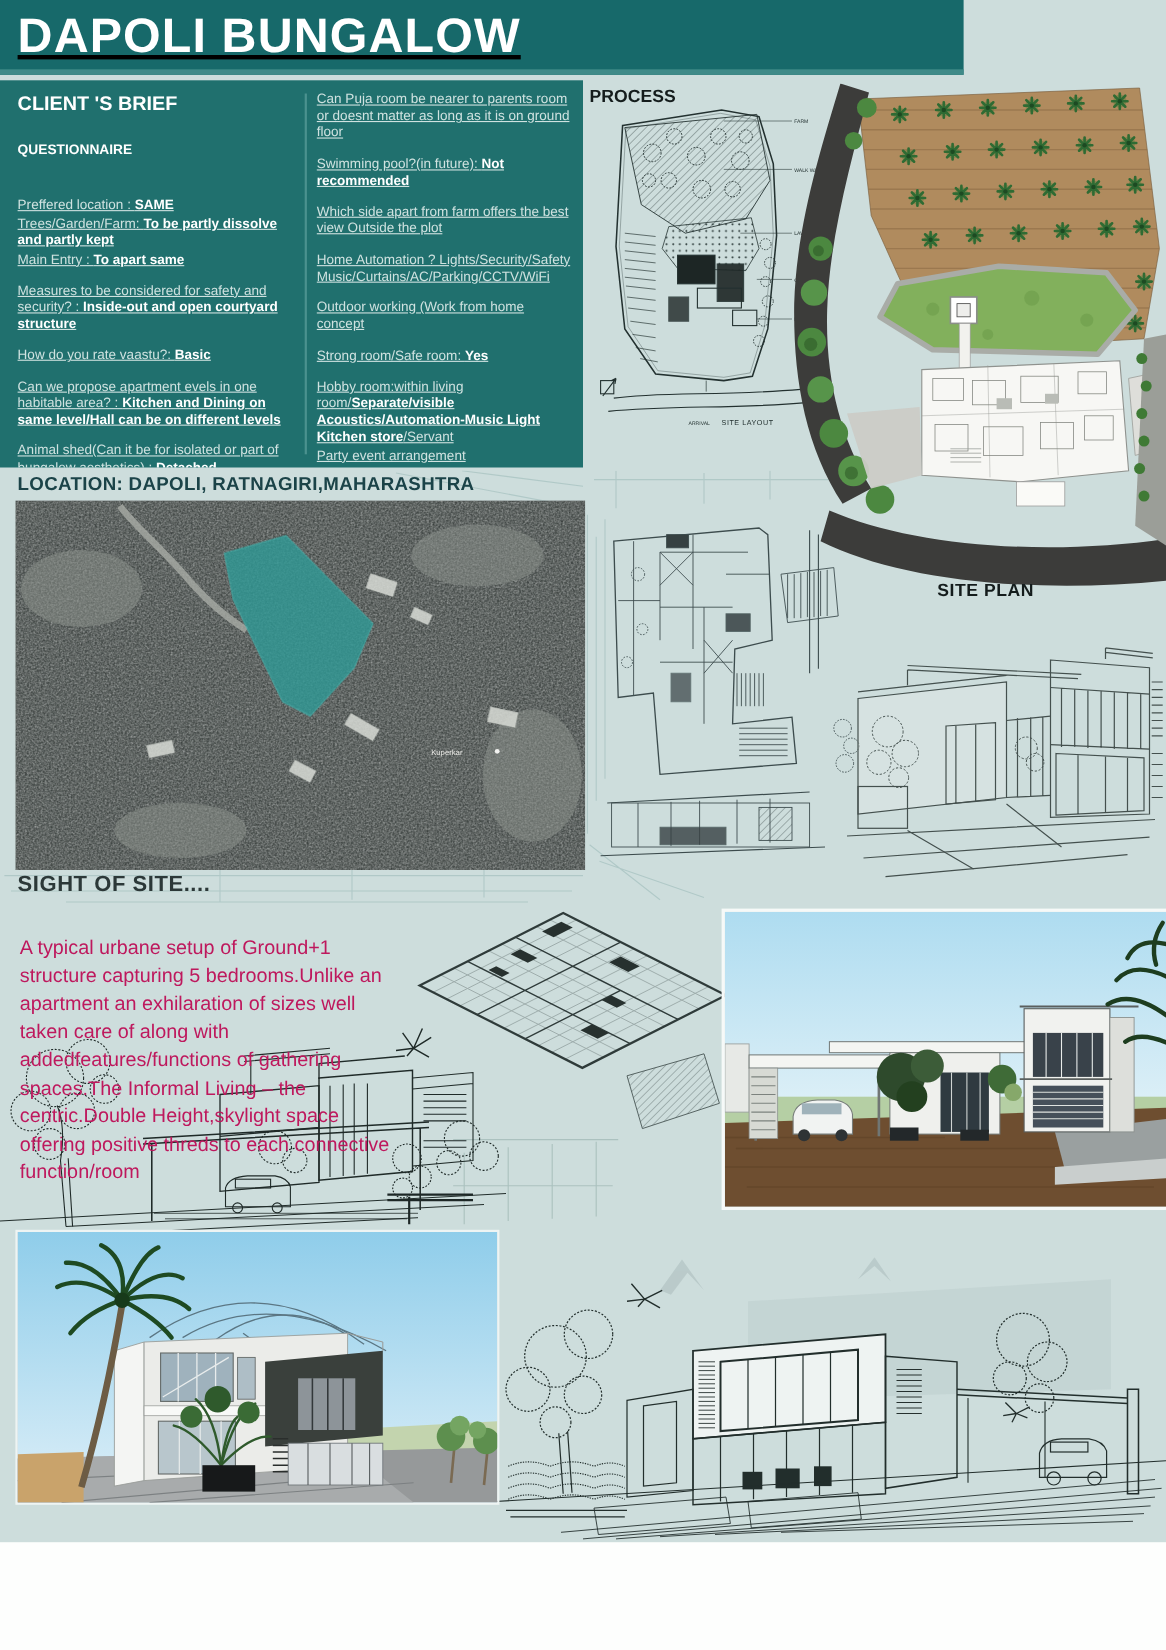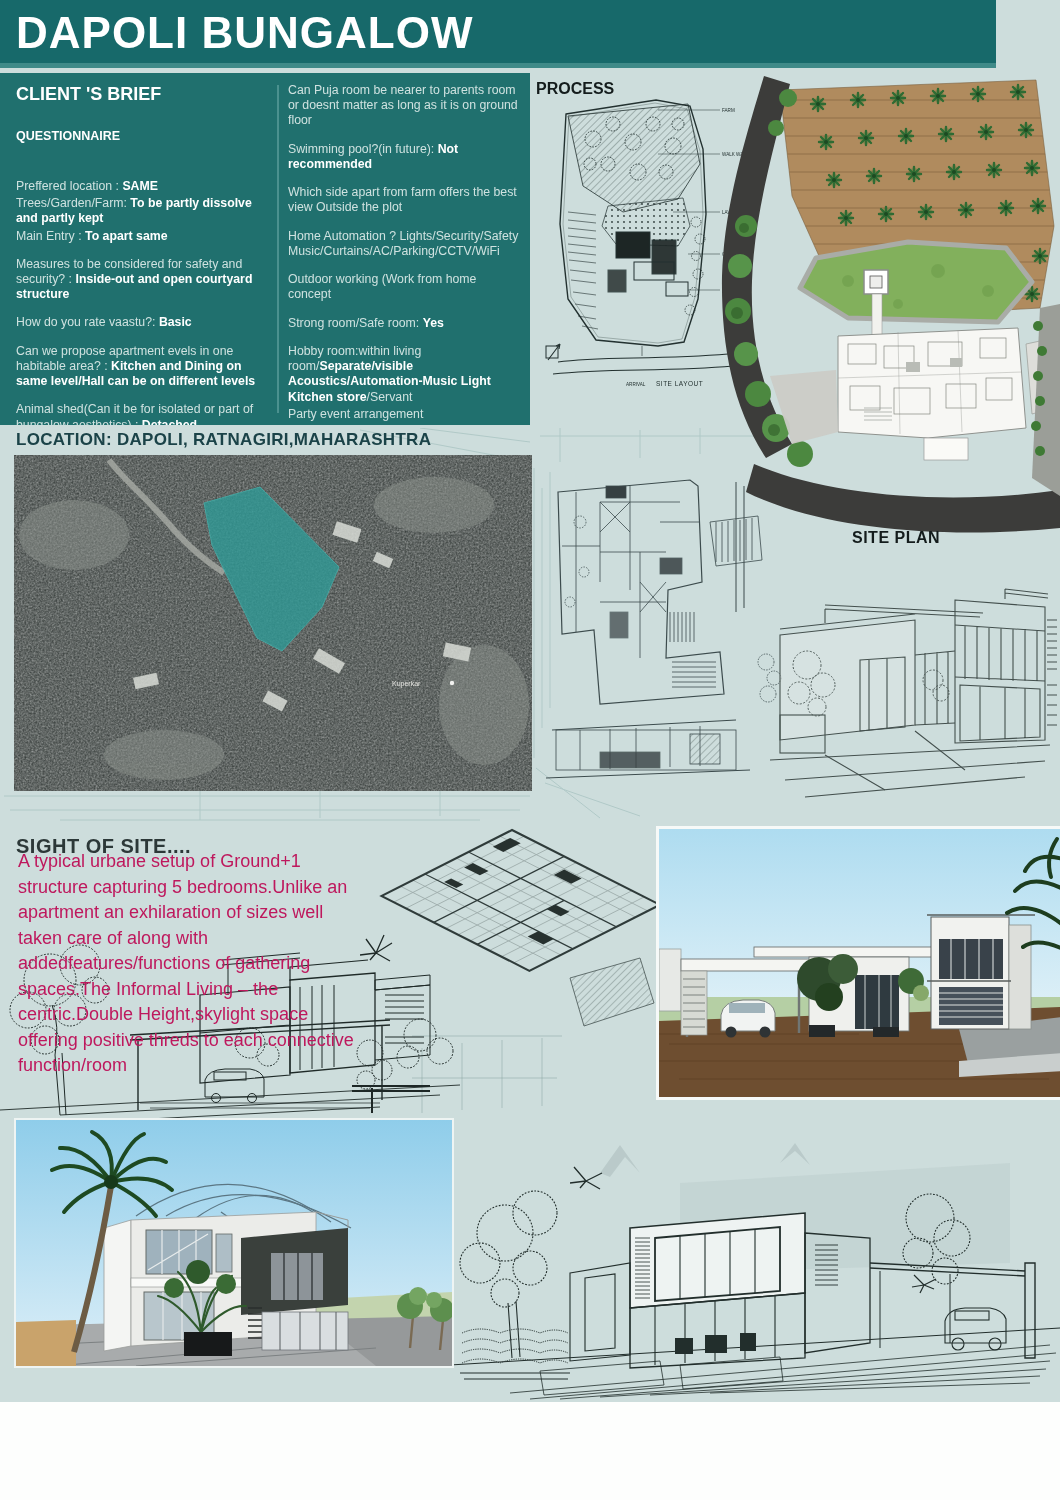--- a/index.html
+++ b/index.html
@@ -1,37 +1,37 @@
 <!DOCTYPE html>
 <html><head>
 <meta charset="utf-8">
 <style>
   html,body{margin:0;padding:0;background:#9aa7a7;}
   *{box-sizing:border-box;}
   .page{position:relative;width:1060px;height:1500px;background:#cddddc;overflow:hidden;
         font-family:"Liberation Sans", sans-serif;}
   .abs{position:absolute;}
   
-  .hdr{left:0;top:0;width:996px;height:68px;background:#17696a;border-bottom:5px solid #3f8a88;z-index:3;}
+  .hdr{left:0;top:0;width:876px;height:68px;background:#17696a;border-bottom:5px solid #3f8a88;z-index:3;text-decoration:underline;}
   .hdr h1{margin:0;padding:8px 0 0 16px;color:#fff;font-size:44px;font-weight:700;letter-spacing:1px;}
   
   .panel{left:0;top:73px;width:530px;height:352px;background:#20706e;z-index:3;overflow:hidden;}
   .panel .vdiv{position:absolute;left:277px;top:12px;width:2px;height:328px;background:#5ea09d;opacity:.7;}
   .col{position:absolute;top:10px;color:#cfe2e0;font-size:12.3px;line-height:1.24;}
   .colL{left:16px;width:254px;}
   .colR{left:288px;width:234px;}
   .col b{color:#ffffff;font-weight:700;}
   .bt{color:#fff;font-weight:700;font-size:18px;margin:0 0 24px 0;}
   .bq{color:#fff;font-weight:700;font-size:12.5px;margin:0 0 34px 0;}
-  .qa{margin:0 0 2px 0;}
+  .qa{margin:0 0 2px 0;text-decoration:underline;}
   .gap{margin-bottom:13px;}
   
   .lbl{font-weight:700;color:#141c1c;z-index:4;}
   .loc{font-size:17px;color:#1b4348;letter-spacing:.3px;}
-  .sightT{font-size:20px;color:#2c3838;letter-spacing:.5px;margin-top:42px;}
+  .sightT{font-size:20px;color:#2c3838;letter-spacing:.5px;}
   .sightB{font-size:18px;color:#be185d;line-height:1.42;z-index:4;margin-top:26px;}
   .frame{border:3px solid #f6f9f8;}
   .white-strip{left:0;top:1402px;width:1060px;height:98px;background:#fdfefd;z-index:2;}
   svg{display:block;}
   .z1{z-index:1}.z2{z-index:2}.z3{z-index:3}.z4{z-index:4}
 </style>
 </head>
 <body>
 
 <div class="page">

